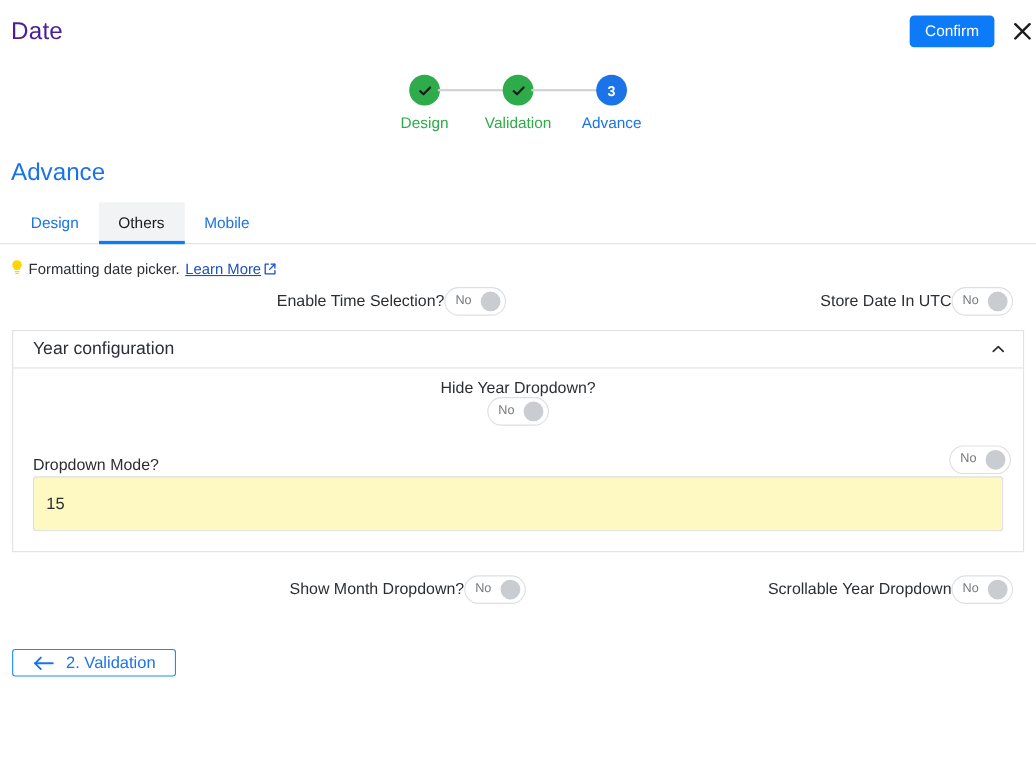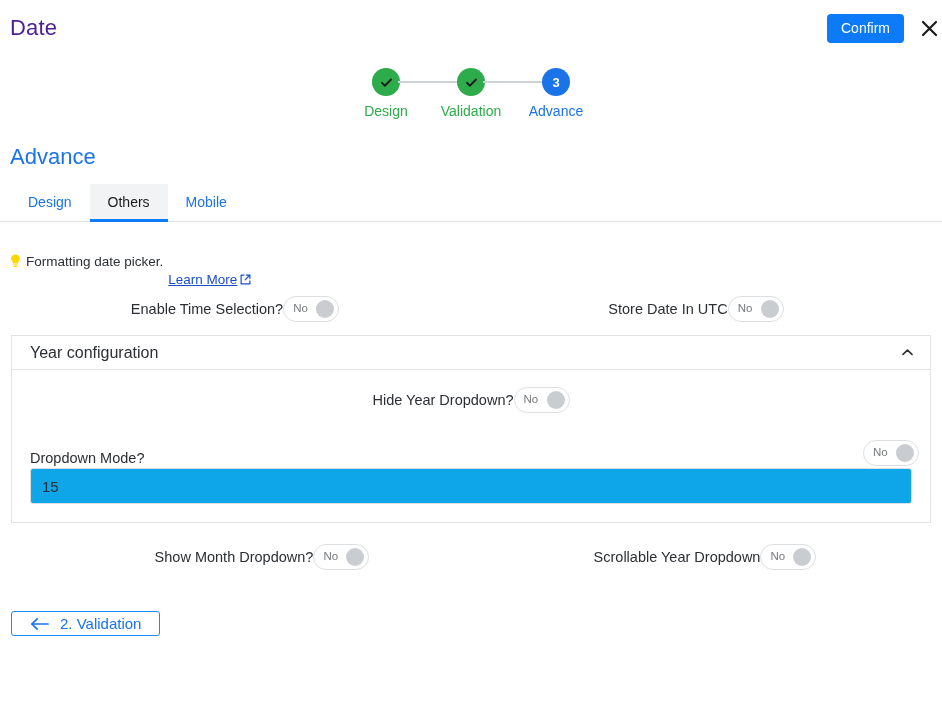--- a/index.html
+++ b/index.html
@@ -134,39 +134,38 @@
     gap: 5px;
   }
   .bulb-icon { color: #ffd600; font-size: 13px; line-height: 1; }
   .hint-link {
     color: #1a4fc4;
     text-decoration: underline;
     cursor: pointer;
     display: inline-flex;
     align-items: center;
     gap: 3px;
-    margin-top: 36px;
   }
   .ext-icon { display: inline-flex; }
 
   
   .row-pair {
     display: flex;
     width: 942px;
     padding: 0 10px;
   }
   .field-row {
     width: 50%;
     display: flex;
     align-items: center;
-    justify-content: center;
+    justify-content: flex-end;
     height: 44px;
     padding-right: 11px;
   }
-  .field-row.inner { width: 100%; padding-left: 18px; padding-right: 18px; }
+  .field-row.inner { width: 100%; padding-left: 18px; padding-right: 18px; flex-direction: column; }
   .field-label {
     font-size: 14.5px;
     color: #2b2f33;
   }
   .toggle {
     width: 56px; height: 26px;
     border: 1px solid #dcdfe2;
     border-radius: 14px;
     background: #fff;
     display: flex;
@@ -216,28 +215,28 @@
 
   .input-group { padding: 0 18px; margin-top: 2px; }
   .input-label {
     font-size: 14.5px;
     color: #2b2f33;
     display: block;
     margin-bottom: 7px;
   }
   .text-input {
     width: 100%;
-    height: 36px;
+    height: 50px;
     border: 1px solid #dcdfe2;
     border-radius: 3px;
     font-size: 15px;
     font-family: "Liberation Sans", sans-serif;
     color: #2b2f33;
     padding: 0 11px;
-    background: #0ea5e9;
+    background: #fef9c3;
     outline: none;
   }
 
   
   .footer { margin: 32px 0 0 11px; }
   .btn-back {
     border: 1px solid #1a8cff;
     color: #1a73e8;
     background: #fff;
     border-radius: 3px;

